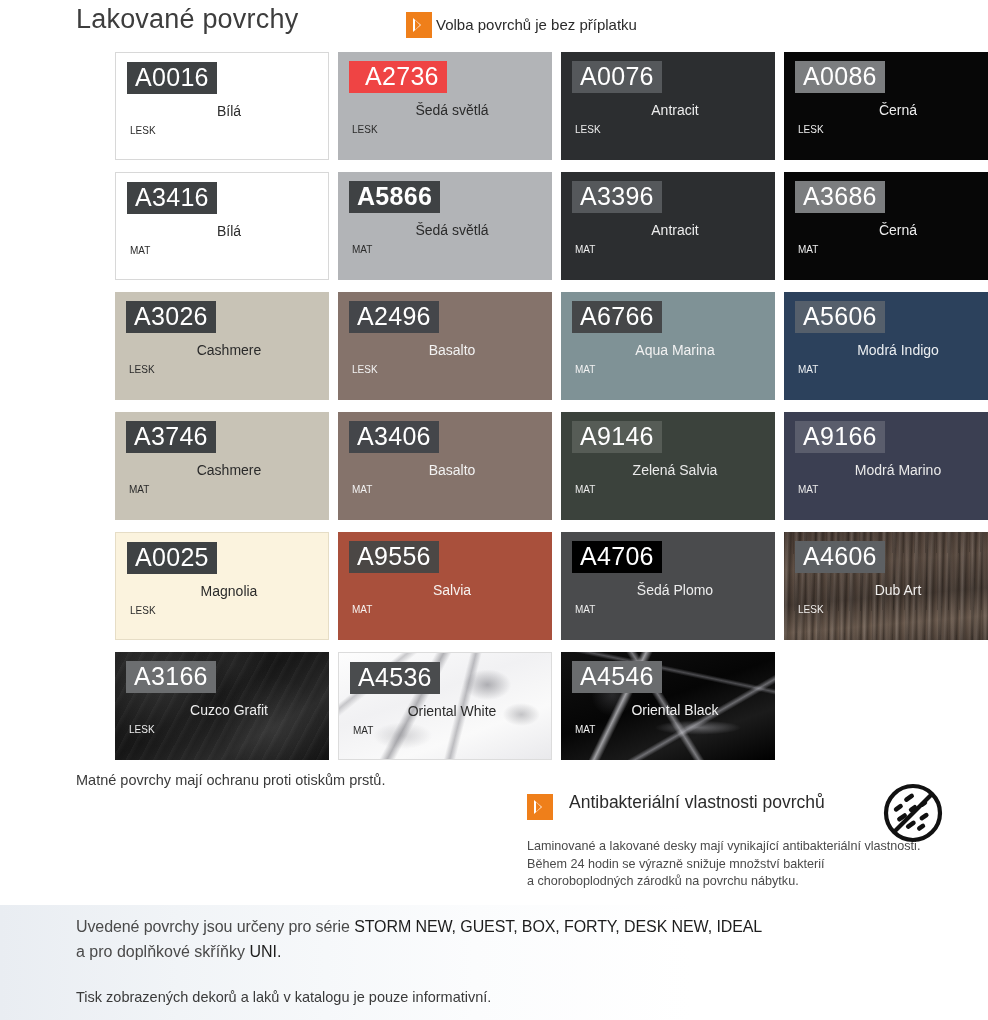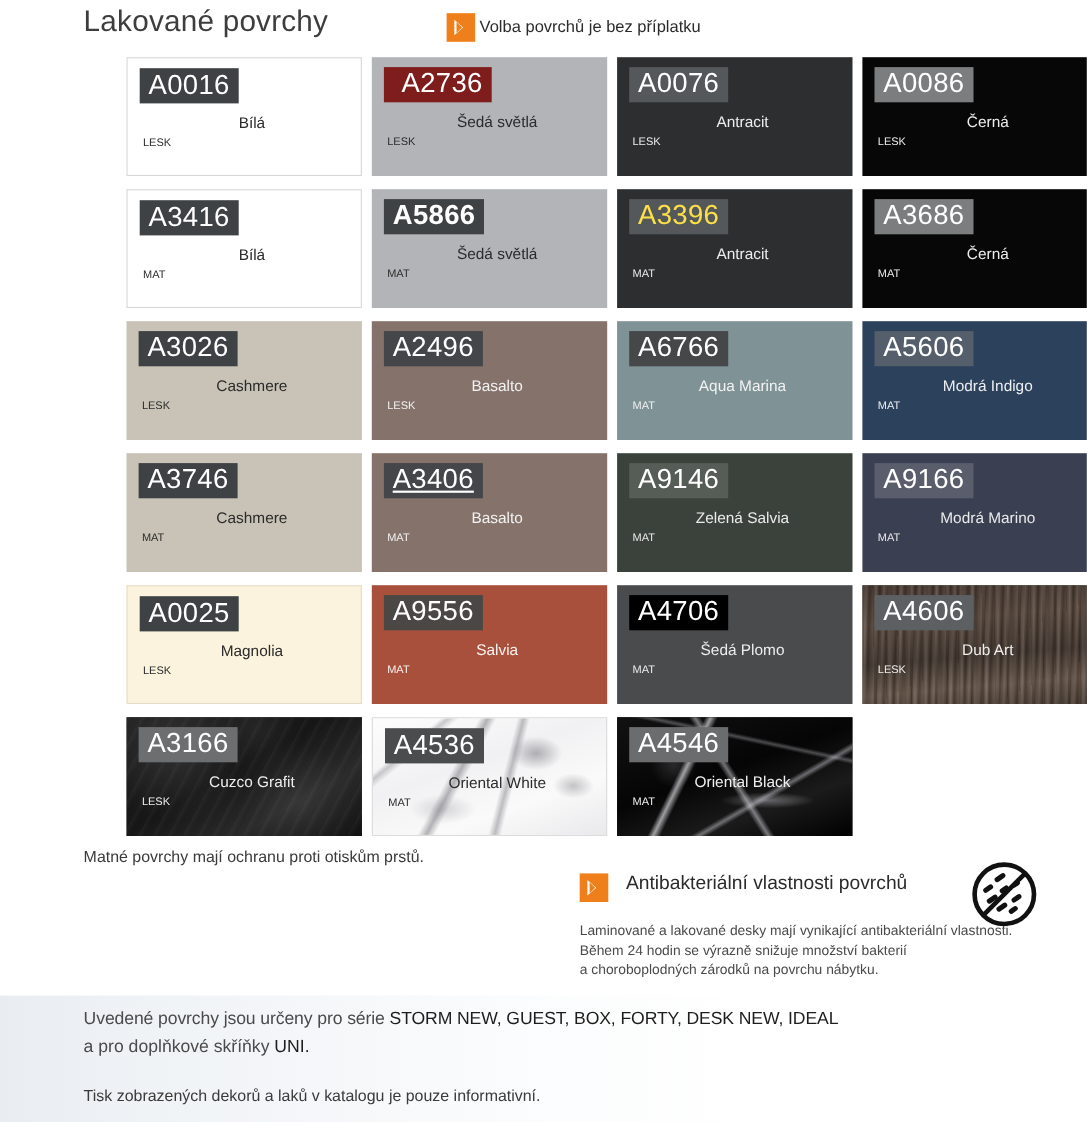--- a/index.html
+++ b/index.html
@@ -233,21 +233,21 @@
 <div id="swatch-grid">
     <div class="swatch-row">
       <div class="swatch col0" style="background: rgb(255, 255, 255); border: 1px solid rgb(216, 216, 216);">
         <div class="swatch-inner"></div>
         <div class="swatch-code" style="background: rgb(63, 66, 68); color: rgb(255, 255, 255);">A0016</div>
         <div class="swatch-name" style="color: rgb(43, 43, 43);">Bílá</div>
         <div class="swatch-finish" style="color: rgb(43, 43, 43);">LESK</div>
       </div>
       <div class="swatch col1" style="background: rgb(178, 180, 183);">
         <div class="swatch-inner"></div>
-        <div class="swatch-code" style="background: #7f1d1d; color: rgb(255, 255, 255); padding-left: 16px;">A2736</div>
+        <div class="swatch-code" style="background: #ef4444; color: rgb(255, 255, 255); padding-left: 16px;">A2736</div>
         <div class="swatch-name" style="color: rgb(43, 43, 43);">Šedá světlá</div>
         <div class="swatch-finish" style="color: rgb(43, 43, 43);">LESK</div>
       </div>
       <div class="swatch col2" style="background: rgb(44, 46, 48);">
         <div class="swatch-inner"></div>
         <div class="swatch-code" style="background: rgb(85, 88, 91); color: rgb(255, 255, 255);">A0076</div>
         <div class="swatch-name" style="color: rgb(237, 237, 237);">Antracit</div>
         <div class="swatch-finish" style="color: rgb(237, 237, 237);">LESK</div>
       </div>
       <div class="swatch col3" style="background: rgb(7, 7, 7);">
@@ -265,21 +265,21 @@
         <div class="swatch-finish" style="color: rgb(43, 43, 43);">MAT</div>
       </div>
       <div class="swatch col1" style="background: rgb(178, 180, 183);">
         <div class="swatch-inner"></div>
         <div class="swatch-code" style="background: rgb(63, 66, 68); color: rgb(255, 255, 255); font-weight: bold;">A5866</div>
         <div class="swatch-name" style="color: rgb(43, 43, 43);">Šedá světlá</div>
         <div class="swatch-finish" style="color: rgb(43, 43, 43);">MAT</div>
       </div>
       <div class="swatch col2" style="background: rgb(44, 46, 48);">
         <div class="swatch-inner"></div>
-        <div class="swatch-code" style="background: rgb(85, 88, 91); color: #fde047;">A3396</div>
+        <div class="swatch-code" style="background: rgb(85, 88, 91); color: #ffffff;">A3396</div>
         <div class="swatch-name" style="color: rgb(237, 237, 237);">Antracit</div>
         <div class="swatch-finish" style="color: rgb(237, 237, 237);">MAT</div>
       </div>
       <div class="swatch col3" style="background: rgb(7, 7, 7);">
         <div class="swatch-inner"></div>
         <div class="swatch-code" style="background: rgb(123, 125, 127); color: rgb(255, 255, 255);">A3686</div>
         <div class="swatch-name" style="color: rgb(237, 237, 237);">Černá</div>
         <div class="swatch-finish" style="color: rgb(237, 237, 237);">MAT</div>
       </div>
     </div>
@@ -311,21 +311,21 @@
     </div>
     <div class="swatch-row">
       <div class="swatch col0" style="background: rgb(200, 195, 182);">
         <div class="swatch-inner"></div>
         <div class="swatch-code" style="background: rgb(63, 66, 68); color: rgb(255, 255, 255);">A3746</div>
         <div class="swatch-name" style="color: rgb(43, 43, 43);">Cashmere</div>
         <div class="swatch-finish" style="color: rgb(43, 43, 43);">MAT</div>
       </div>
       <div class="swatch col1" style="background: rgb(133, 115, 107);">
         <div class="swatch-inner"></div>
-        <div class="swatch-code" style="background: rgb(68, 70, 74); color: rgb(255, 255, 255); text-decoration: underline;">A3406</div>
+        <div class="swatch-code" style="background: rgb(68, 70, 74); color: rgb(255, 255, 255);">A3406</div>
         <div class="swatch-name" style="color: rgb(242, 242, 242);">Basalto</div>
         <div class="swatch-finish" style="color: rgb(242, 242, 242);">MAT</div>
       </div>
       <div class="swatch col2" style="background: rgb(59, 66, 60);">
         <div class="swatch-inner"></div>
         <div class="swatch-code" style="background: rgb(86, 92, 86); color: rgb(255, 255, 255);">A9146</div>
         <div class="swatch-name" style="color: rgb(234, 234, 234);">Zelená Salvia</div>
         <div class="swatch-finish" style="color: rgb(234, 234, 234);">MAT</div>
       </div>
       <div class="swatch col3" style="background: rgb(59, 63, 82);">

